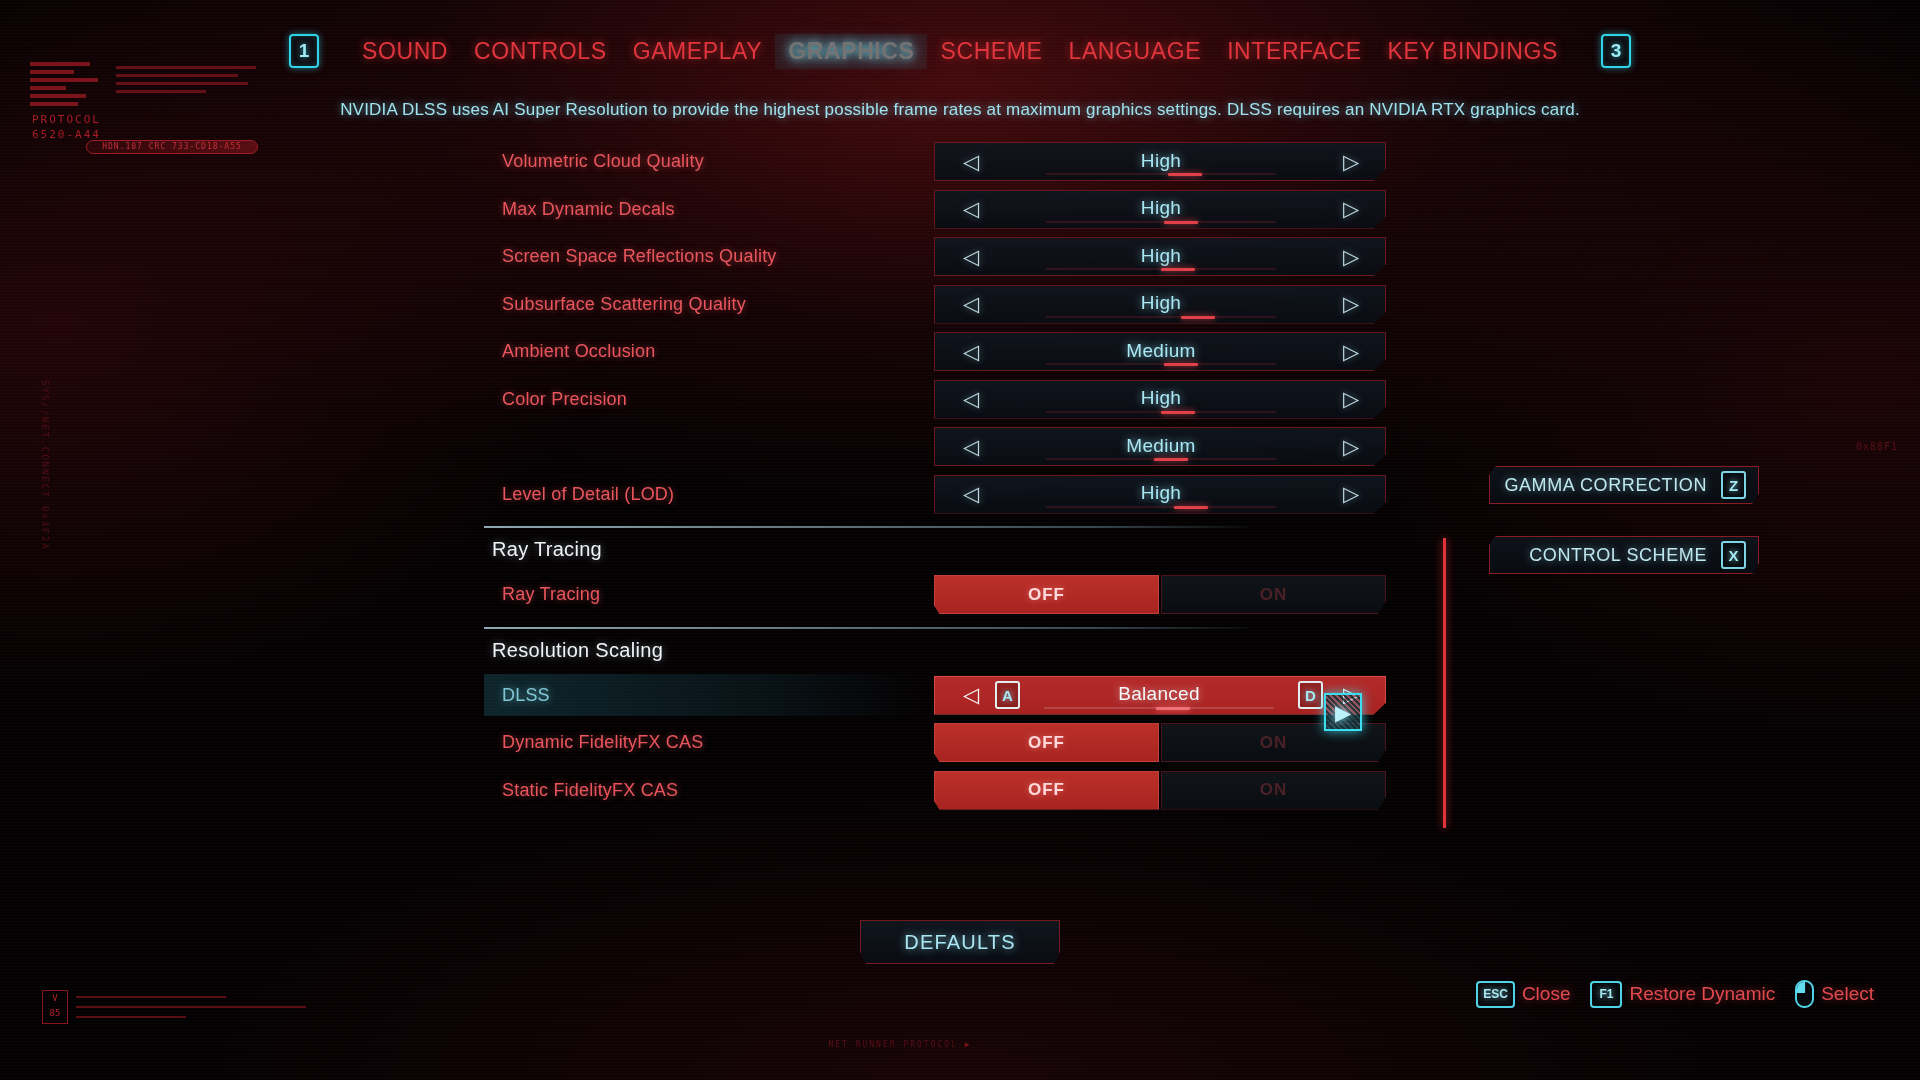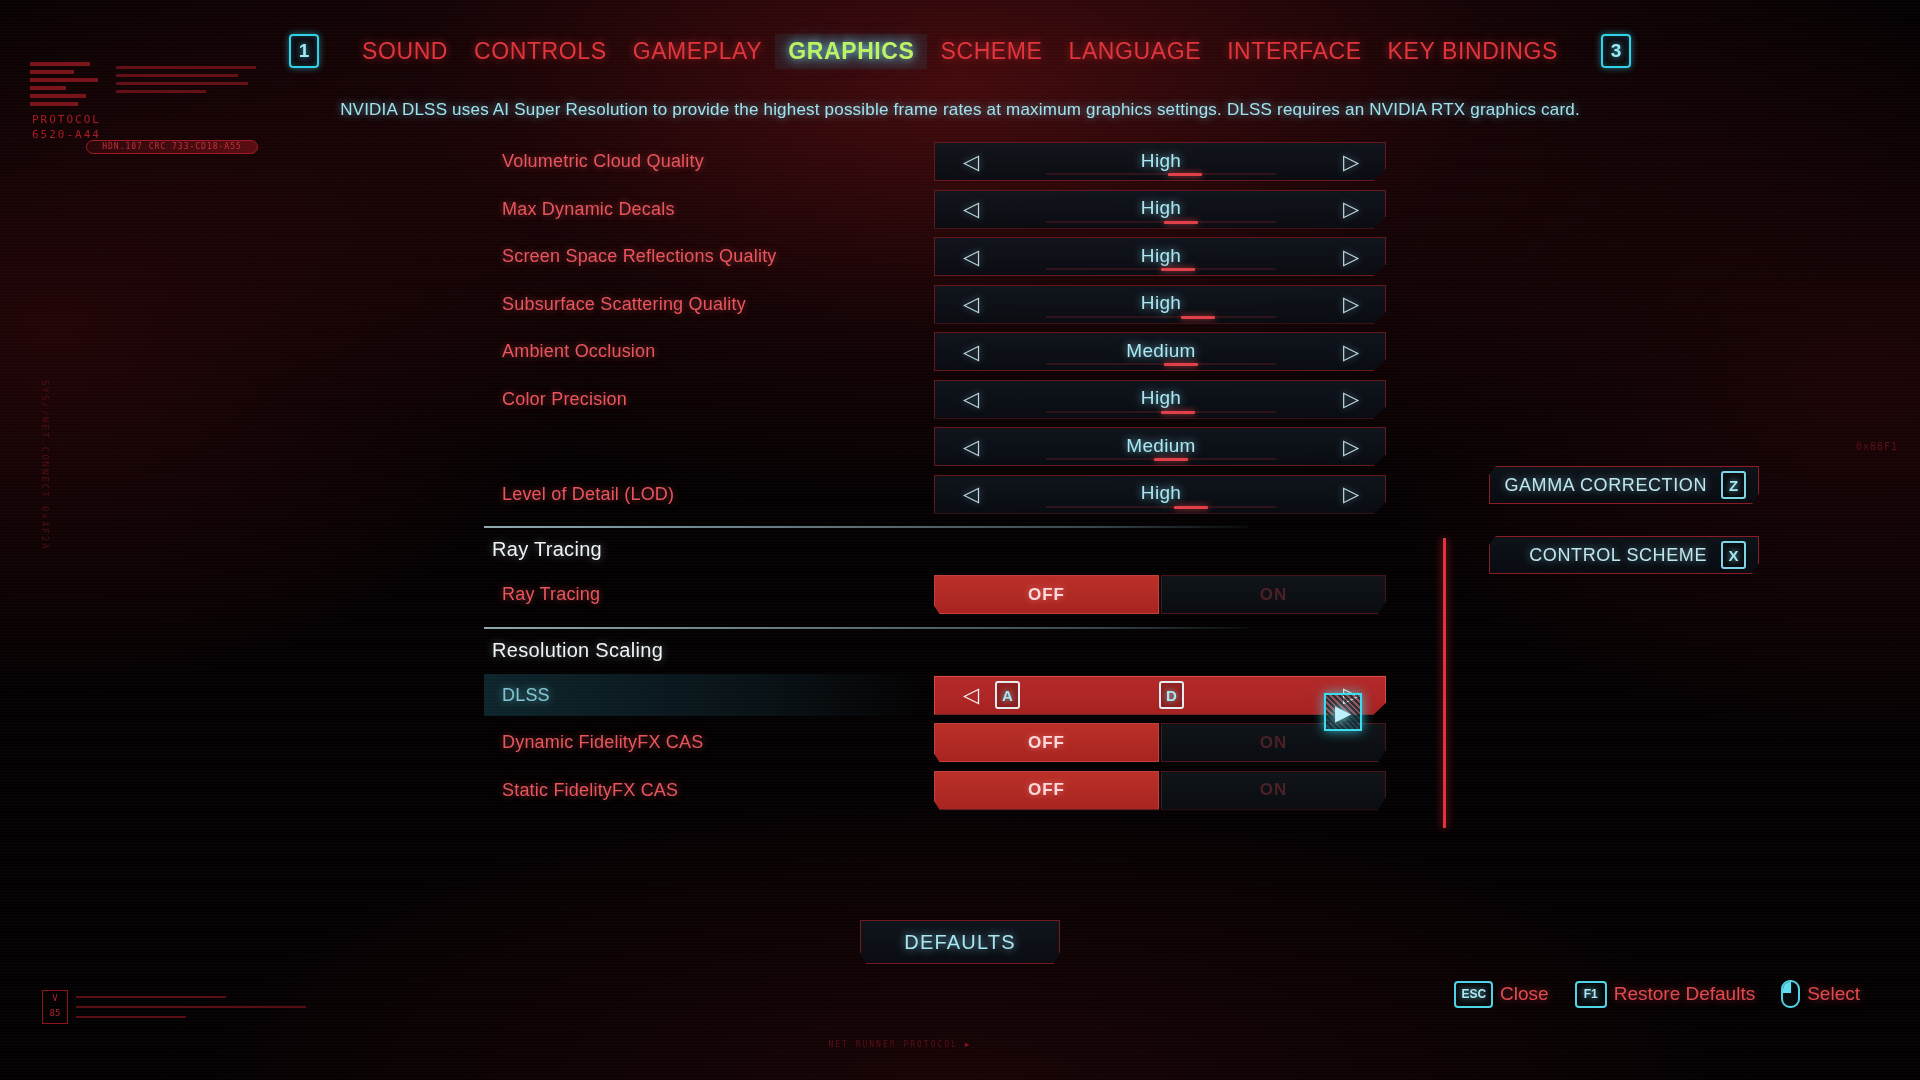--- a/index.html
+++ b/index.html
@@ -97,21 +97,21 @@
     background: rgba(10,30,36,.35);
   }
   #page-key-left { margin-right: 30px; }
   #page-key-right { margin-left: 30px; }
   .tab {
     font-size: 23px; letter-spacing: .6px; padding: 4px 13px;
     color: #e0353c; text-shadow: 0 0 9px rgba(224,53,60,.7);
     font-family: "Liberation Sans", sans-serif; white-space: nowrap;
   }
   .tab.active {
-    color: #bef264;
+    color: #737373;
     text-shadow: 0 0 10px rgba(120,230,245,.95), 0 0 20px rgba(80,210,235,.55);
     background: rgba(40,120,140,.14);
     font-weight: bold;
   }
 
   
   #description {
     position: absolute; left: 0; top: 100px; width: 1920px;
     text-align: center; font-size: 17px; color: #9fe2ee;
     text-shadow: 0 0 8px rgba(110,215,235,.75);
@@ -284,22 +284,22 @@
     display: flex; align-items: center; justify-content: center;
     clip-path: polygon(0 0, 100% 0, 100% 72%, 97% 100%, 3% 100%, 0 72%);
   }
   #defaults-label {
     font-size: 20px; color: #a9e6f2; letter-spacing: 1.2px;
     text-shadow: 0 0 9px rgba(140,225,245,.8);
   }
 
   
   #hintbar {
-    position: absolute; right: 60px; top: 980px;
-    display: flex; align-items: center; gap: 26px; justify-content: center;
+    position: absolute; right: 46px; top: 980px;
+    display: flex; align-items: center; gap: 20px; justify-content: center;
   }
   .hint { display: flex; align-items: center; gap: 7px; }
   .hint-key {
     min-width: 32px; height: 27px; padding: 0 5px;
     border: 2px solid #4fd3e6; border-radius: 4px;
     display: flex; align-items: center; justify-content: center;
     font-size: 12px; font-weight: bold; color: #a9e9f4;
     text-shadow: 0 0 6px rgba(140,230,245,.8);
     background: rgba(8,26,32,.3);
   }
@@ -509,20 +509,25 @@
   <div class="section">
     <div class="section-rule"></div>
     <div class="section-title">Resolution Scaling</div>
 
     <div class="row">
       <div id="dlss-glow"></div>
       <div class="row-label cyan">DLSS</div>
       <div class="selector focused">
         <span class="arrow arrow-left">◁</span>
         <span class="keyhint" id="keyhint-a">A</span>
+        <span class="sel-mid">
+          <span class="sel-value">Balanced</span>
+          <span class="sel-track"></span>
+          <span class="sel-tick" style="left:49%"></span>
+        </span>
         <span class="keyhint" id="keyhint-d">D</span>
         <span class="arrow arrow-right">▷</span>
       </div>
     </div>
 
     <div class="row">
       <div class="row-label">Dynamic FidelityFX CAS</div>
       <div class="toggle">
         <div class="toggle-half off-side">OFF</div>
         <div class="toggle-half on-side">ON</div>
@@ -556,21 +561,21 @@
   <span id="defaults-label">DEFAULTS</span>
 </div>
 
 <div id="hintbar">
   <div class="hint">
     <span class="hint-key">ESC</span>
     <span class="hint-label">Close</span>
   </div>
   <div class="hint">
     <span class="hint-key">F1</span>
-    <span class="hint-label">Restore Defaults</span>
+    <span class="hint-label">Restore Dynamic</span>
   </div>
   <div class="hint">
     <span class="mouse-icon"></span>
     <span class="hint-label">Select</span>
   </div>
 </div>
 
 <div id="cursor">
   <span id="cursor-glyph">▶</span>
 </div>

